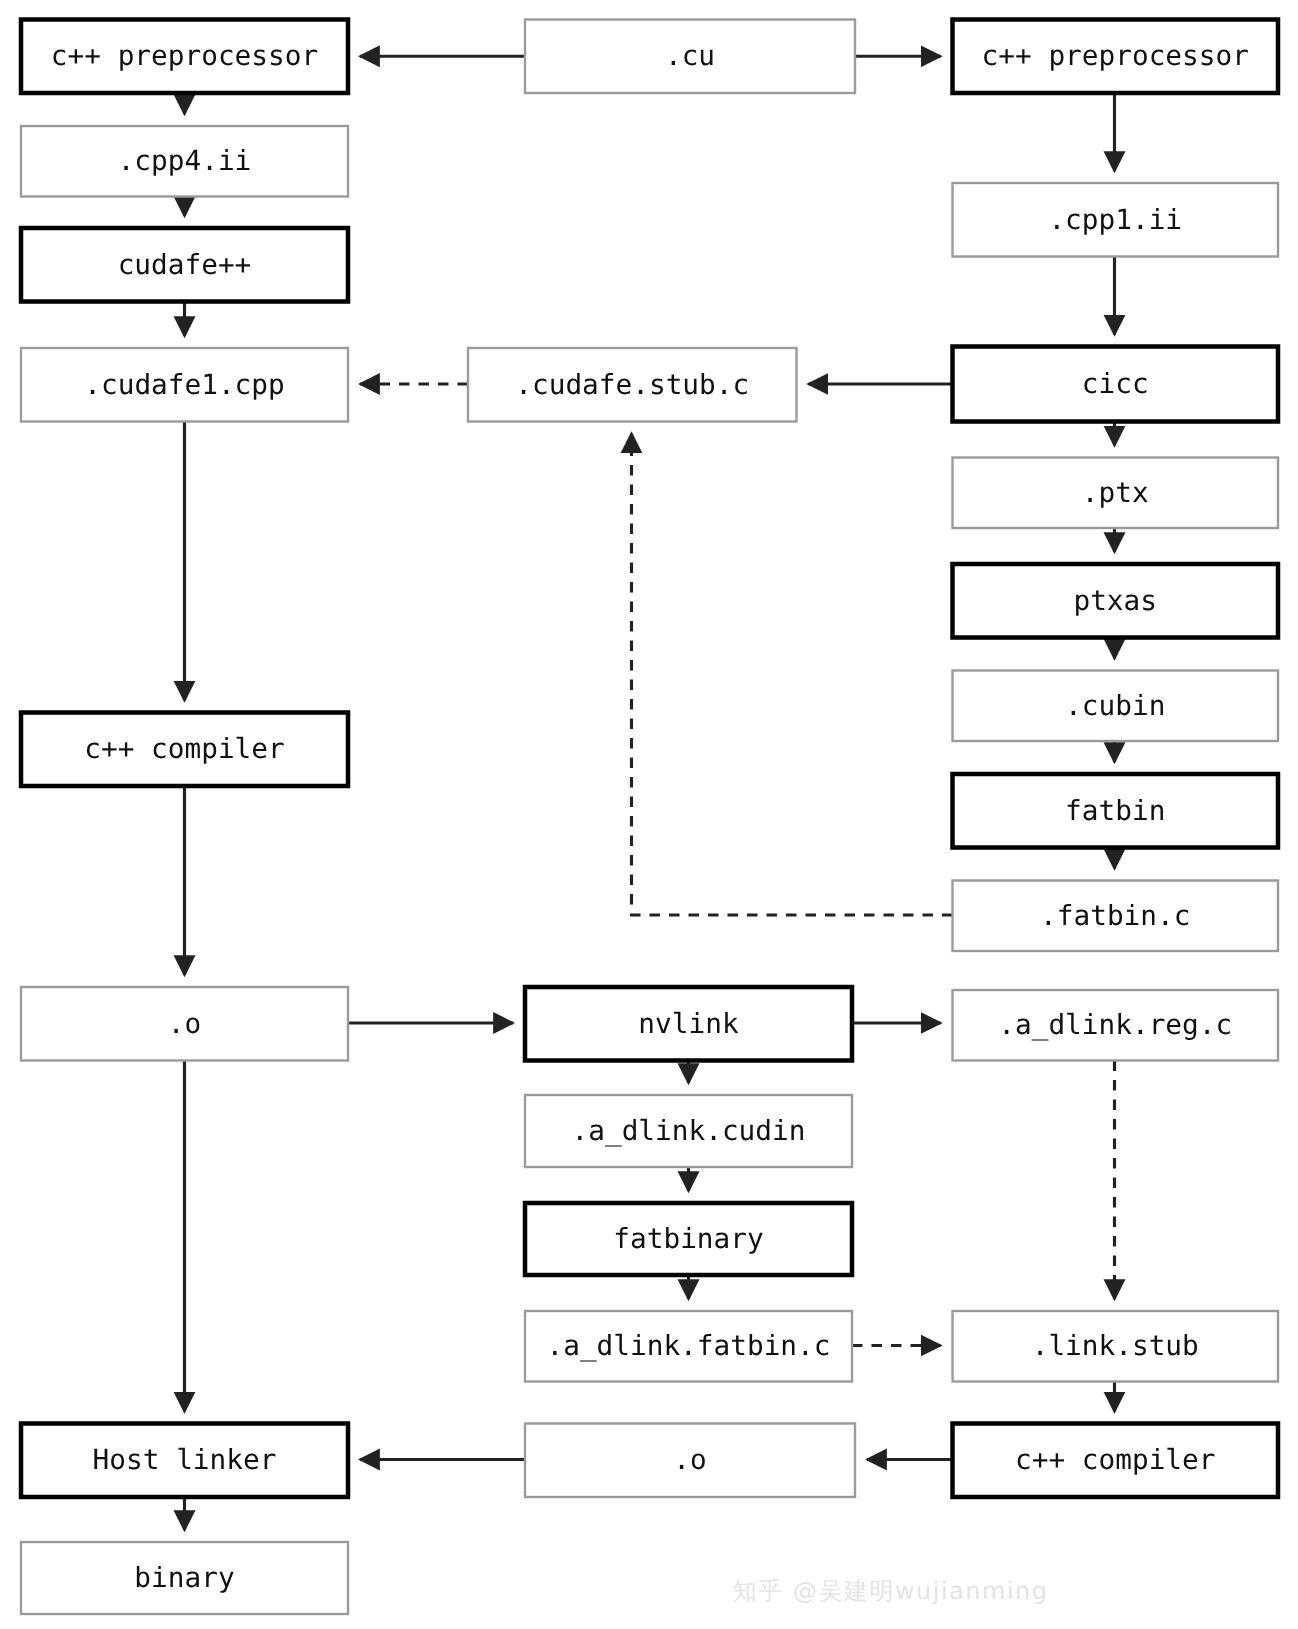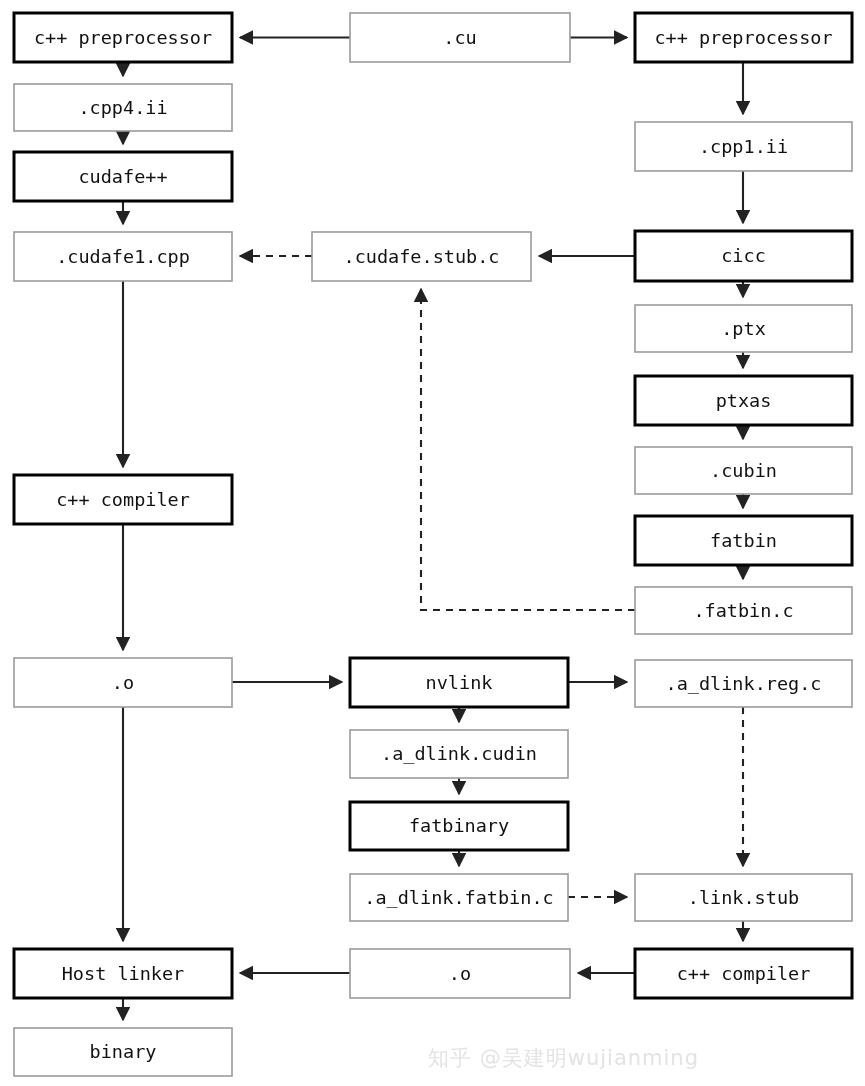--- a/index.html
+++ b/index.html
@@ -53,21 +53,21 @@
     stroke: #222222;
     stroke-width: 2.1;
     fill: none;
     stroke-dasharray: 7 6;
   }
   .watermark {
     position: absolute;
     right: 18px;
     bottom: 14px;
     font-family: "DejaVu Sans", "Liberation Sans", sans-serif;
-    font-size: 21px;
+    font-size: 16px;
     color: #e3e3e3;
     white-space: nowrap;
     user-select: none;
     letter-spacing: 1px;
   }
 </style>
 </head>
 <body>
 
 <div id="diagram-root">

